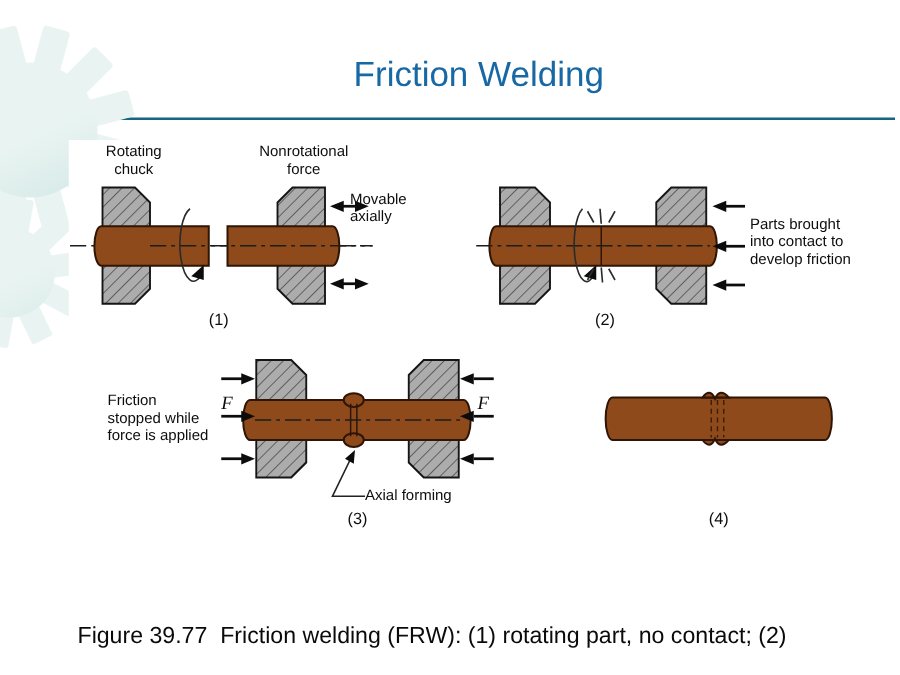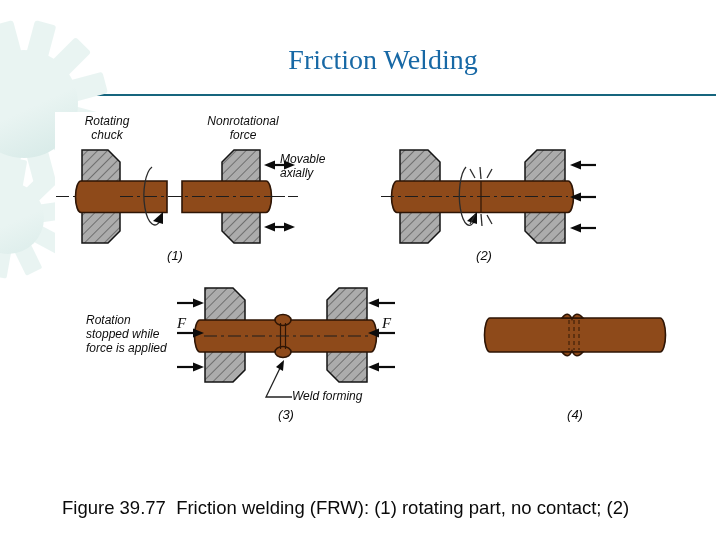--- a/index.html
+++ b/index.html
@@ -1,22 +1,22 @@
 <!DOCTYPE html>
 <html style="--title-blue: #1768A5; --rule-teal: #16657E; --rod: #8E4A1A; --rod-outline: #2E1505; --chuck-fill: #ACACAC; --chuck-hatch: #4D4D4D; --gear-light: #E9F4F2; --gear-dark: #8CC0BC;"><head>
 <meta charset="utf-8">
 <style>
   html,body{margin:0;padding:0;background:#fff;}
   #slide{position:relative;width:720px;height:540px;background:#fff;overflow:hidden;
          font-family:"Liberation Sans",sans-serif;}
   .rule{position:absolute;left:55px;top:94px;width:661px;height:2px;background:var(--rule-teal,#16657E);z-index:0;}
   #diagram-svg{position:absolute;left:0;top:0;z-index:1;}
   .title{position:absolute;left:50px;right:4px;top:44px;text-align:center;font-size:28px;
-         color:var(--title-blue,#1768A5);z-index:2;font-family:Liberation Serif, serif;}
-  .lbl{position:absolute;font-size:12px;line-height:14px;color:#0d0d0d;white-space:pre-line;z-index:2;font-style:italic;}
+         color:var(--title-blue,#1768A5);z-index:2;}
+  .lbl{position:absolute;font-size:12px;line-height:14px;color:#0d0d0d;white-space:pre-line;z-index:2;}
   .center{transform:translateX(-50%);text-align:center;}
   .step{font-size:13px;transform:translateX(-50%);}
   .fLbl{font-family:"Liberation Serif",serif;font-style:italic;font-size:15px;}
   .caption{position:absolute;left:62px;top:443px;font-size:18.5px;line-height:26px;color:#0a0a0a;
            white-space:pre-wrap;z-index:2;}
   
   .gear{fill:url(#gearGrad);}
   .whitebox{fill:#ffffff;}
   .chuck{fill:url(#hatch);stroke:#151515;stroke-width:1.5;}
   .hatch-bg{fill:var(--chuck-fill,#ACACAC);}
@@ -171,28 +171,31 @@
   <div class="title">Friction Welding</div>
 
   <div class="lbl center" style="left:107px;top:114px">Rotating
 chuck</div>
   <div class="lbl center" style="left:243px;top:114px">Nonrotational
 force</div>
   <div class="lbl" style="left:280px;top:152px">Movable
 axially</div>
   <div class="lbl step" style="left:175px;top:249px">(1)</div>
 
+  <div class="lbl" style="left:600px;top:172px">Parts brought
+into contact to
+develop friction</div>
   <div class="lbl step" style="left:484px;top:249px">(2)</div>
 
-  <div class="lbl" style="left:86px;top:313px">Rotation
+  <div class="lbl" style="left:86px;top:313px">Friction
 stopped while
 force is applied</div>
   <div class="lbl fLbl" style="left:177px;top:316px">F</div>
   <div class="lbl fLbl" style="left:382px;top:316px">F</div>
-  <div class="lbl" style="left:292px;top:389px">Weld forming</div>
+  <div class="lbl" style="left:292px;top:389px">Axial forming</div>
   <div class="lbl step" style="left:286px;top:408px">(3)</div>
 
   <div class="lbl step" style="left:575px;top:408px">(4)</div>
 
   <div class="caption">
     <div>Figure 39.77  Friction welding (FRW): (1) rotating part, no contact; (2)</div>
     
     
   </div>
 

